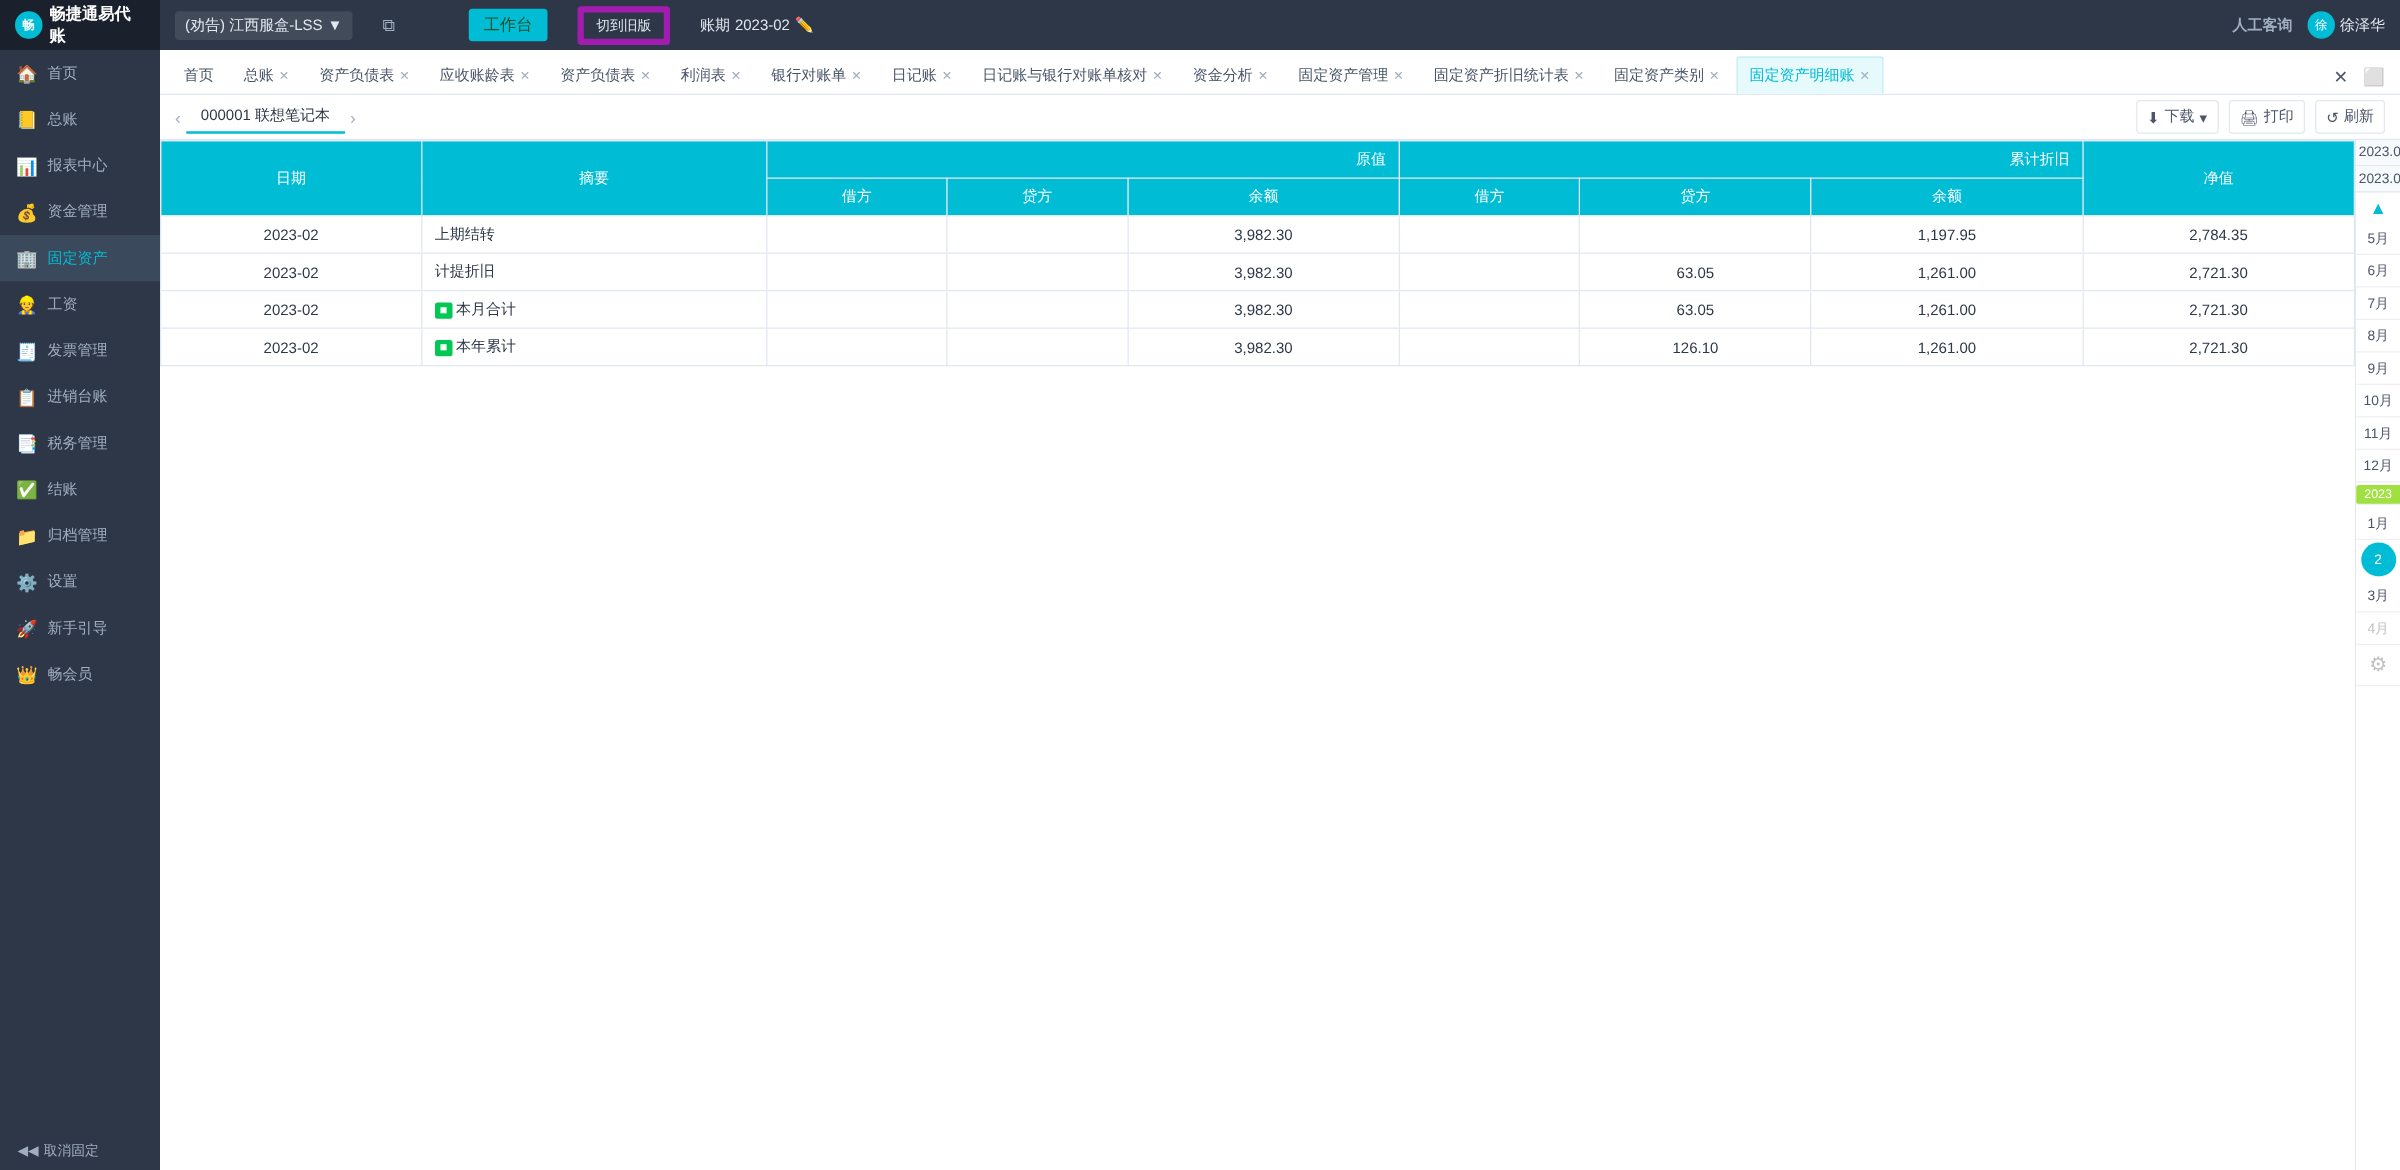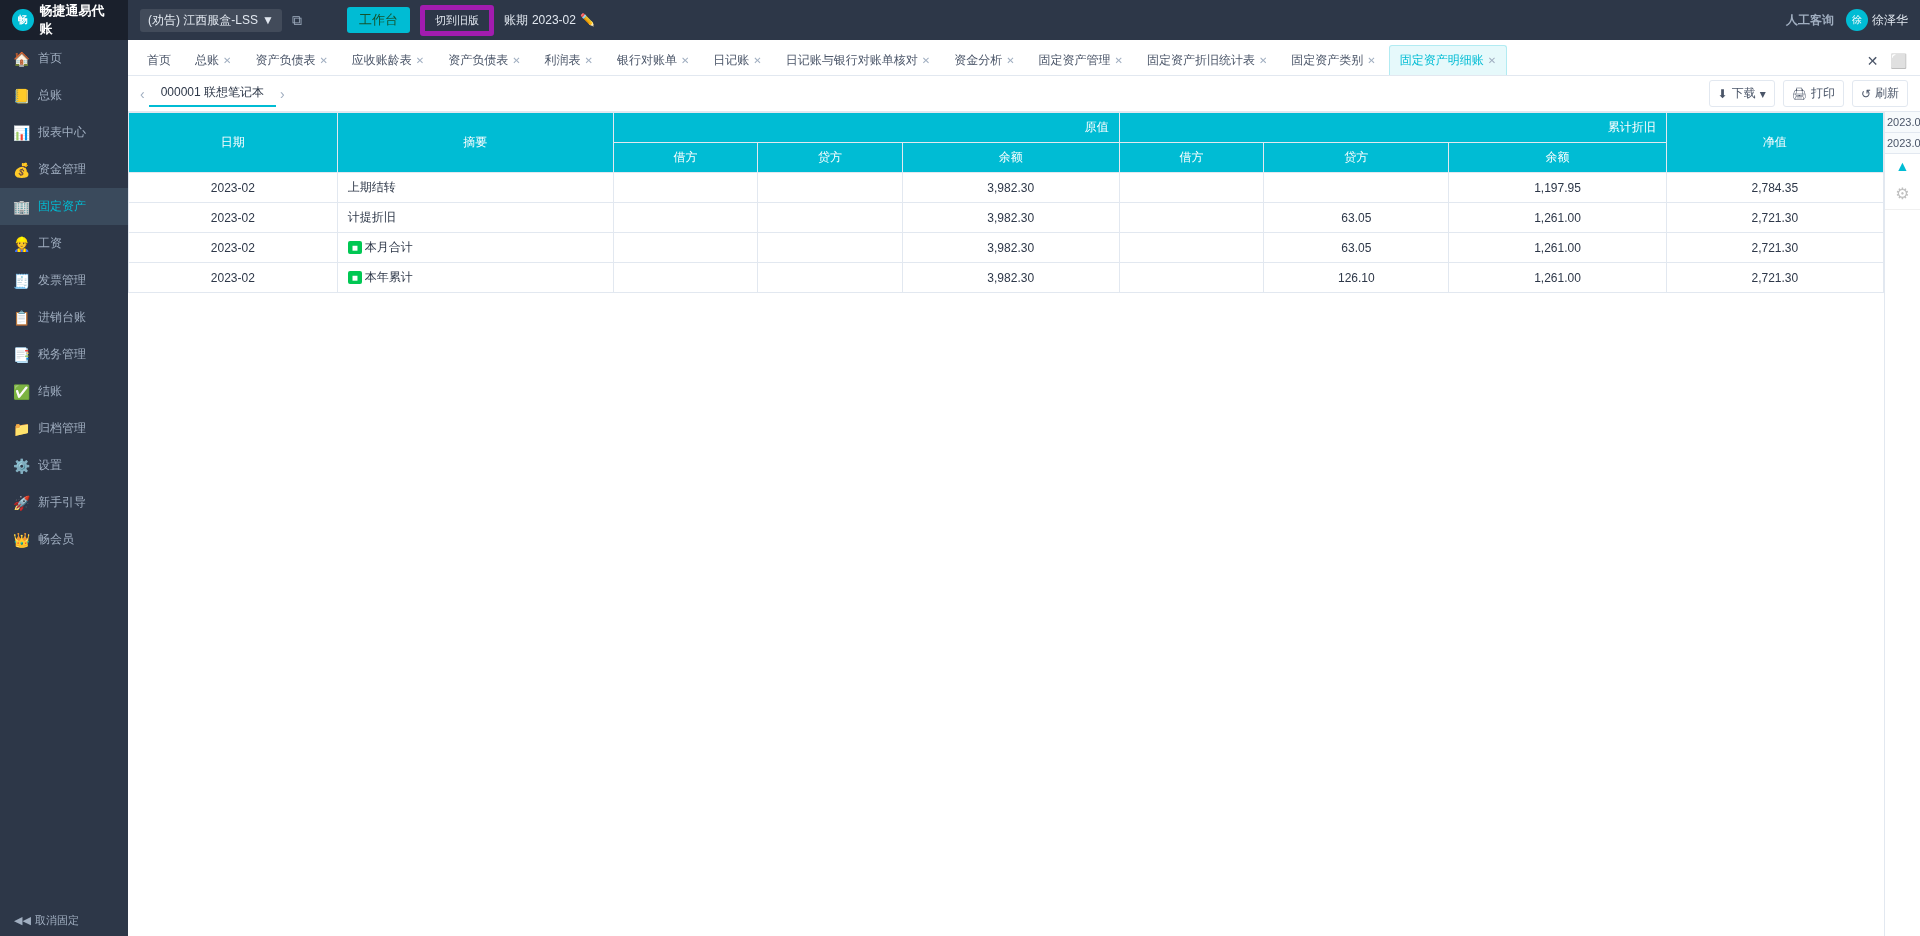--- a/index.html
+++ b/index.html
@@ -59,21 +59,21 @@
     
     .main { flex: 1; display: flex; flex-direction: column; overflow: hidden; }
 
     
     .topbar {
       height: 40px;
       background: #2d3748;
       display: flex;
       align-items: center;
       padding: 17px 12px;
-      gap: 10px;
+      gap: 24px;
       flex-shrink: 0;
       justify-content: flex-end;
     }
     .topbar-company {
       display: flex; align-items: center; gap: 4px;
       color: #e2e8f0; font-size: 12px;
       background: rgba(255,255,255,0.1);
       padding: 3px 8px; border-radius: 3px;
       cursor: pointer;
     }
@@ -506,17 +506,32 @@
     <td>2,721.30</td>
   </tr>
           </tbody>
       </table>
     </div>
 
     <div class="date-panel">
       <div class="date-panel-header">2023.02</div>
       <div class="date-panel-header">2023.02</div>
       <div class="date-nav-btn">▲</div>
+      <div id="date-months-container">
+          <div class="date-item">5月</div>
+          <div class="date-item">6月</div>
+          <div class="date-item">7月</div>
+          <div class="date-item">8月</div>
+          <div class="date-item">9月</div>
+          <div class="date-item">10月</div>
+          <div class="date-item">11月</div>
+          <div class="date-item">12月</div>
+          <div class="date-item year-badge" style="background: rgb(160, 224, 64); color: rgb(255, 255, 255); font-size: 10px; padding: 2px 4px; border-radius: 2px; margin: 2px auto; text-align: center; width: 36px; cursor: pointer;">2023</div>
+          <div class="date-item">1月</div>
+          <div class="date-item active-month" style="background: rgb(0, 188, 212); color: rgb(255, 255, 255); border-radius: 50%; margin: 2px auto; width: 28px; height: 28px; display: flex; align-items: center; justify-content: center; font-size: 11px; cursor: pointer;">2</div>
+          <div class="date-item">3月</div>
+          <div class="date-item dim">4月</div>
+        </div>
       <div class="date-item dim" style="font-size:16px; padding:6px;">⚙</div>
     </div>
 
   </div>
 </div>
 
 </body></html>

